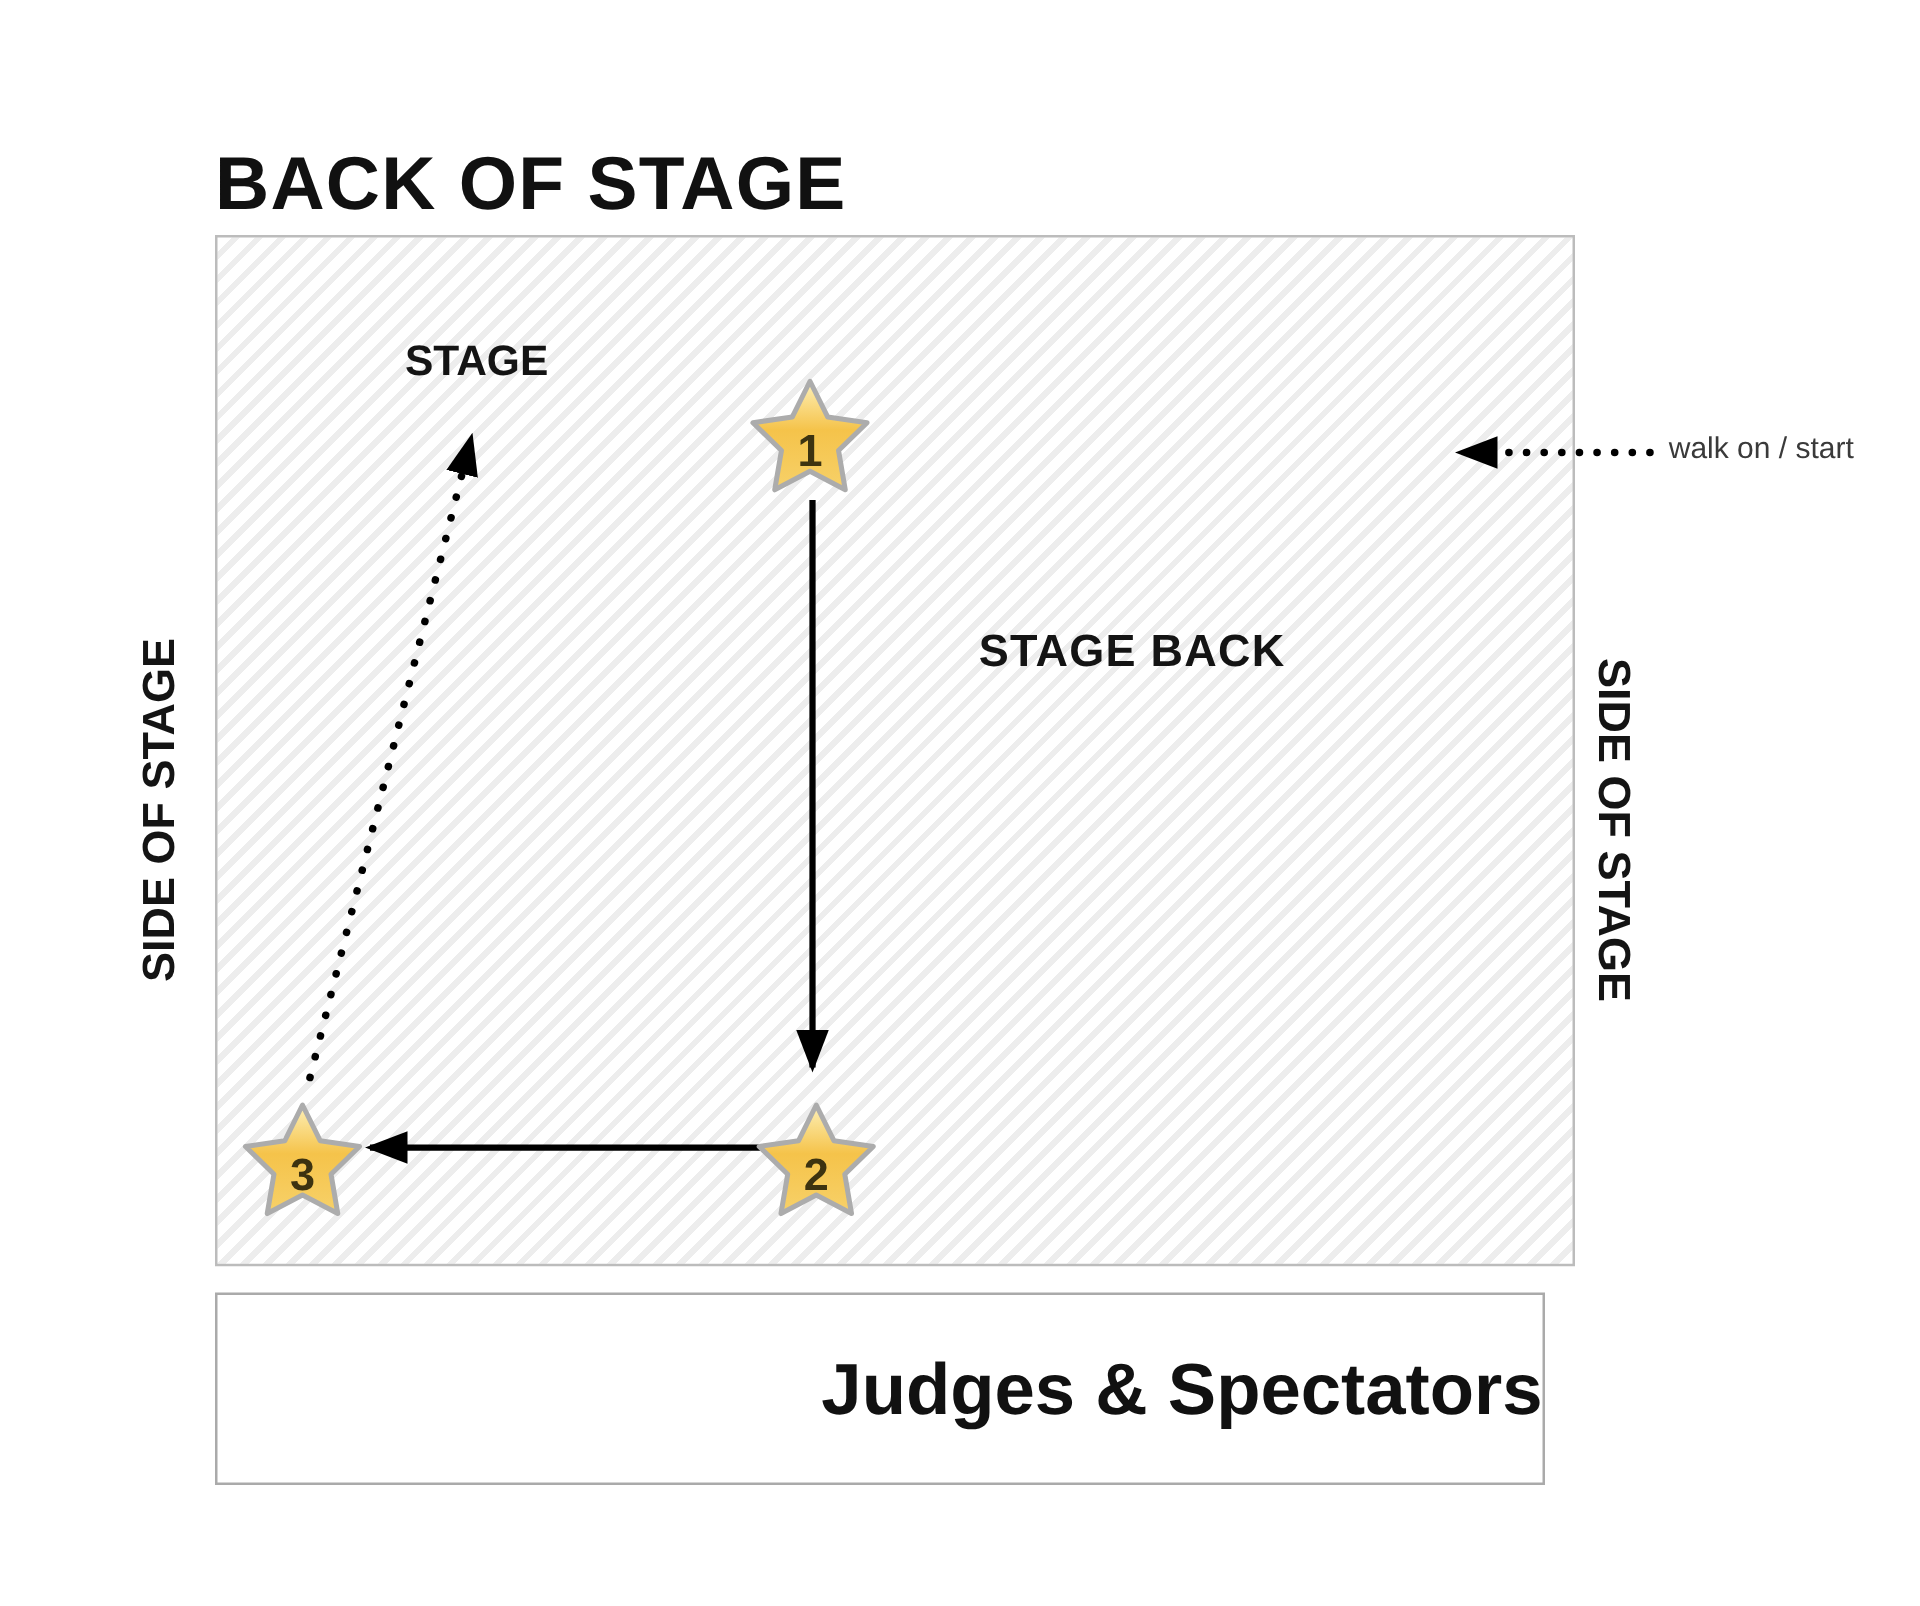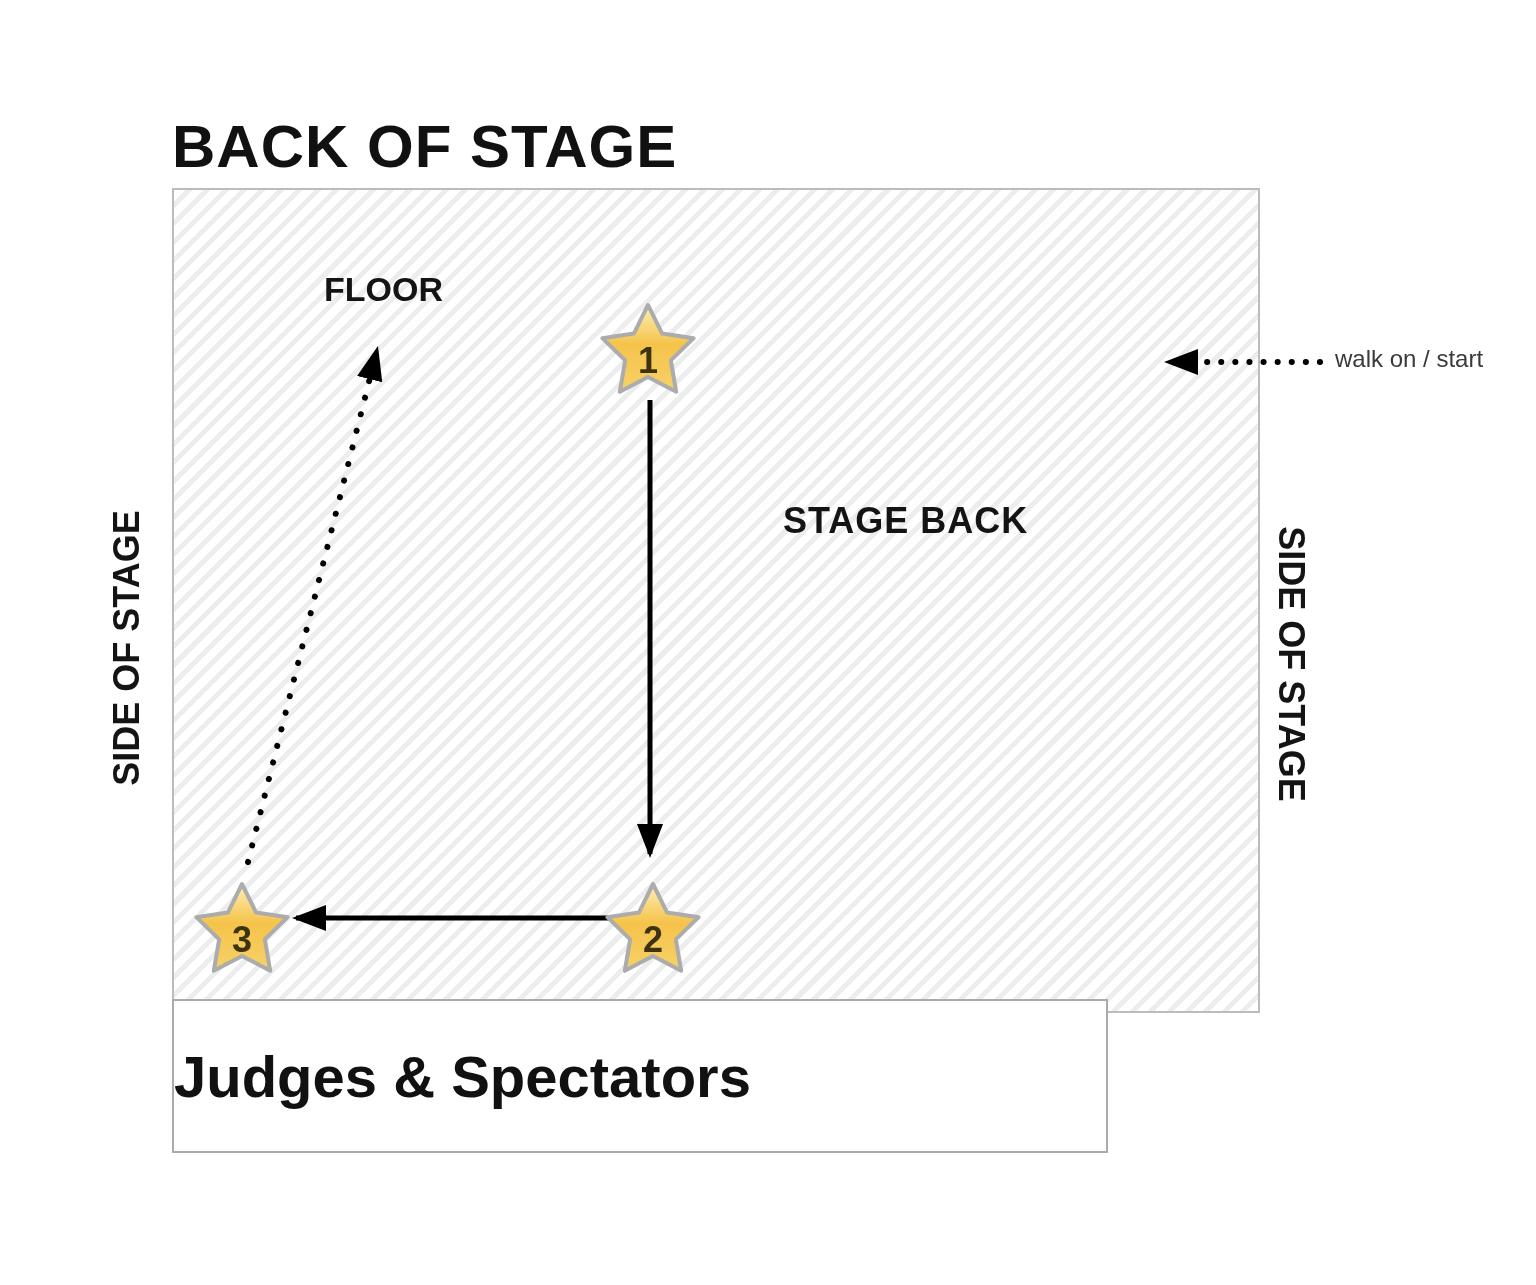--- a/index.html
+++ b/index.html
@@ -36,29 +36,29 @@
     box-sizing: border-box;
     border: 2px solid #bcbcbc;
     background:
       repeating-linear-gradient(135deg,
         #ffffff 0px, #ffffff 8px,
         #ededed 8px, #ededed 13px);
   }
   .judges-box {
     position: absolute;
     left: 172px;
-    top: 999px;
-    width: 936px;
+    top: 1034px;
+    width: 1064px;
     height: 154px;
     box-sizing: border-box;
     border: 2px solid #aaaaaa;
     background: #ffffff;
     display: flex;
     align-items: center;
-    justify-content: flex-start;
+    justify-content: flex-end;
   }
   .judges-box span {
     font-size: 58px;
     font-weight: bold;
     color: #111111;
     white-space: nowrap;
   }
   .label {
     position: absolute;
     font-weight: bold;
@@ -142,21 +142,21 @@
 <div class="canvas">
 
   <div class="title">BACK OF STAGE</div>
 
   <div class="stage-floor"></div>
 
   <div class="judges-box">
     <span>Judges &amp; Spectators</span>
   </div>
 
-  <div class="label finish-label">FLOOR</div>
+  <div class="label finish-label">STAGE</div>
 
   <div class="label stage-floor-label">STAGE BACK</div>
 
   <div class="side-label left">SIDE OF STAGE</div>
 
   <div class="side-label right">SIDE OF STAGE</div>
 
   <div class="walk-on-label">walk on / start</div>
 
   <svg class="overlay" viewBox="0 0 1536 1285" xmlns="http://www.w3.org/2000/svg">

